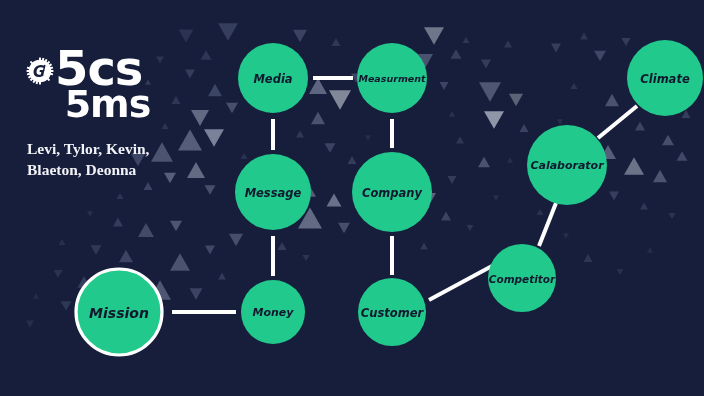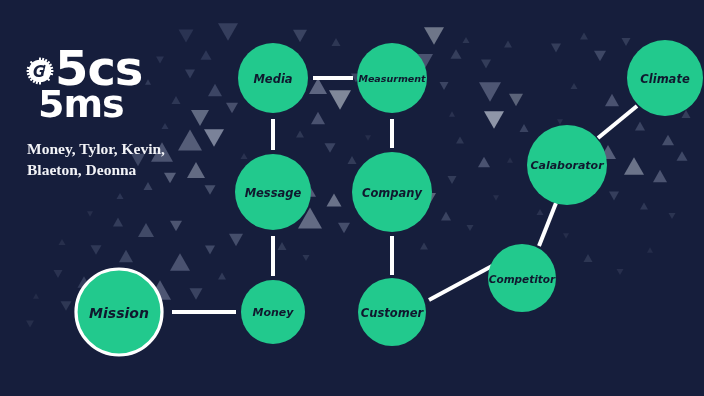--- a/index.html
+++ b/index.html
@@ -62,20 +62,21 @@
 
   #title-sub {
     font-family: "DejaVu Sans", sans-serif;
     font-weight: bold;
     font-size: 38px;
     line-height: 36px;
     color: #ffffff;
     letter-spacing: -1px;
     margin-left: 12px;
     margin-top: -4px;
+    text-align: center;
   }
 
   #authors {
     margin-top: 16px;
     margin-left: 1px;
     font-family: "Liberation Serif", serif;
     font-weight: bold;
     font-size: 15.5px;
     line-height: 21px;
     color: #f2f3f7;
@@ -254,21 +255,21 @@
           </g>
         </g>
         <text x="47" y="52" text-anchor="middle" dominant-baseline="central" font-family="DejaVu Sans, sans-serif" font-size="54" font-weight="bold" font-style="italic" fill="#161e3c">G</text>
         <rect x="62" y="28" width="5" height="26" fill="#161e3c" transform="rotate(14 64 41)"></rect>
       </svg>
       <span id="title-main">5cs</span>
     </div>
 
     <div id="title-sub">5ms</div>
 
-    <div id="authors">Money, Tylor, Kevin, Blaeton, Deonna</div>
+    <div id="authors">Levi, Tylor, Kevin, Blaeton, Deonna</div>
   </div>
 
   <svg id="graph-svg" viewBox="0 0 704 396" preserveAspectRatio="none">
     <g id="edges-group">
         <line x1="313" y1="78" x2="353" y2="78" class="edge-line"></line>
         <line x1="273" y1="119" x2="273" y2="150" class="edge-line"></line>
         <line x1="392" y1="119" x2="392" y2="148" class="edge-line"></line>
         <line x1="273" y1="236" x2="273" y2="276" class="edge-line"></line>
         <line x1="392" y1="236" x2="392" y2="275" class="edge-line"></line>
         <line x1="172" y1="312" x2="236" y2="312" class="edge-line"></line>

